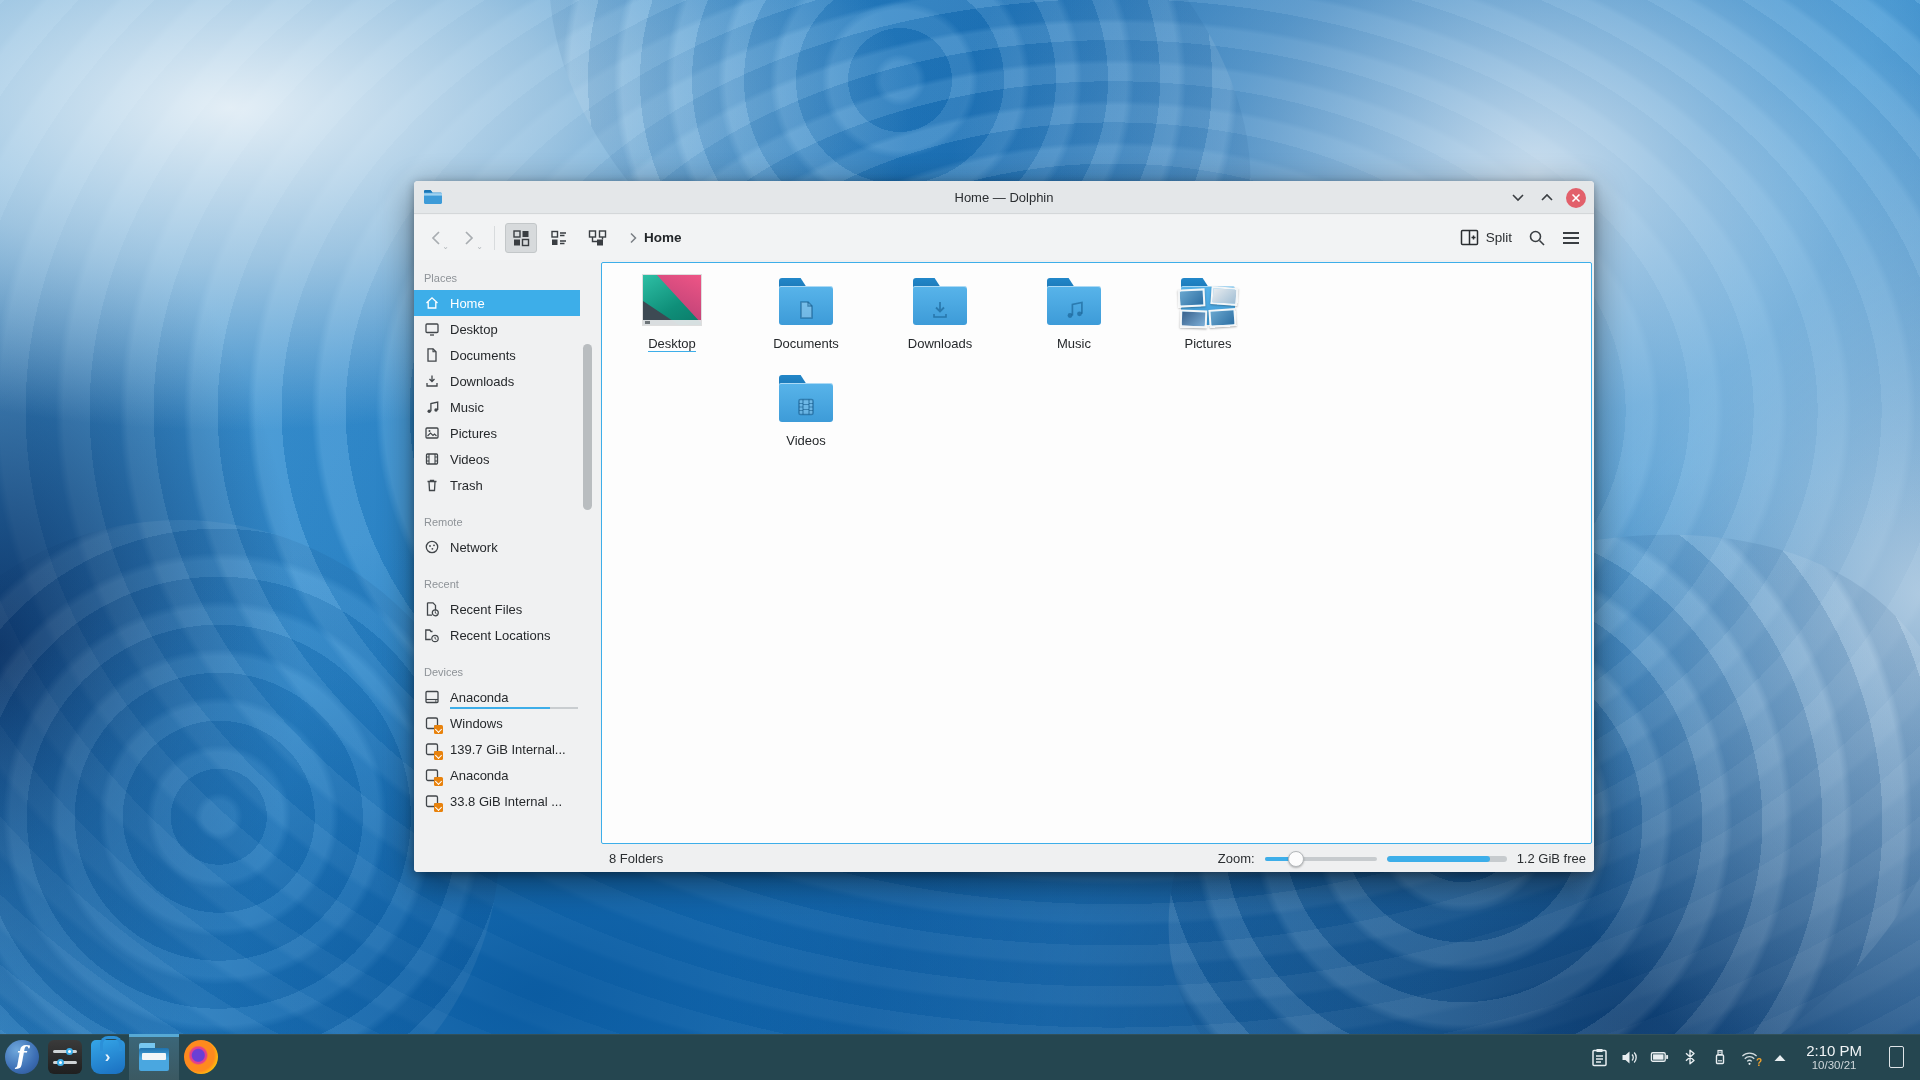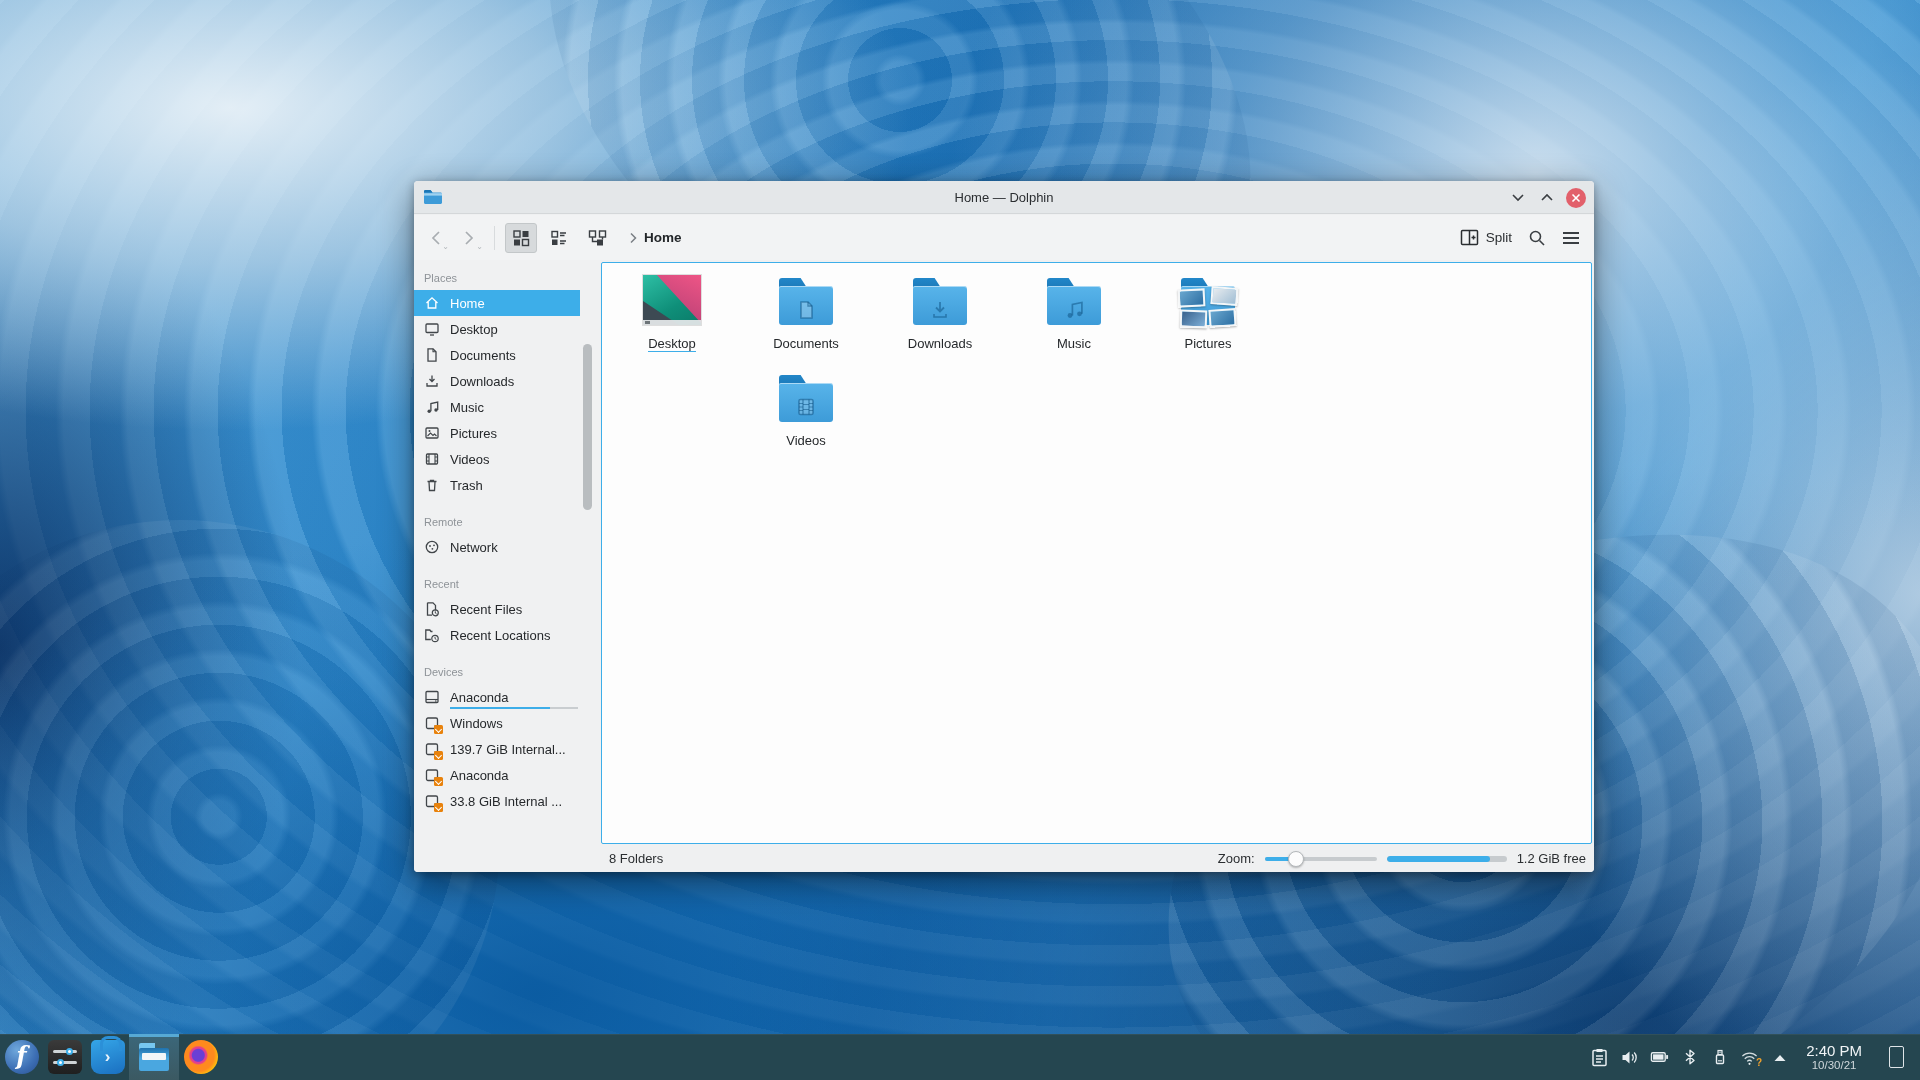--- a/index.html
+++ b/index.html
@@ -629,18 +629,18 @@
           <circle cx="10" cy="15.2" r="1.1" fill="currentColor"></circle>
         </svg>
       <span class="wifi-q">?</span>
     </span>
     <span class="tray-ic">
       <svg width="14" height="9" viewBox="0 0 14 9">
           <path d="M1.5 8L7 2l5.5 6z" fill="currentColor"></path>
         </svg>
     </span>
     <div class="clock">
-      <div class="time">2:40 PM</div>
+      <div class="time">2:10 PM</div>
       <div class="date">10/30/21</div>
     </div>
     <span class="show-desktop"></span>
   </div>
 </div>
 
 </body></html>

